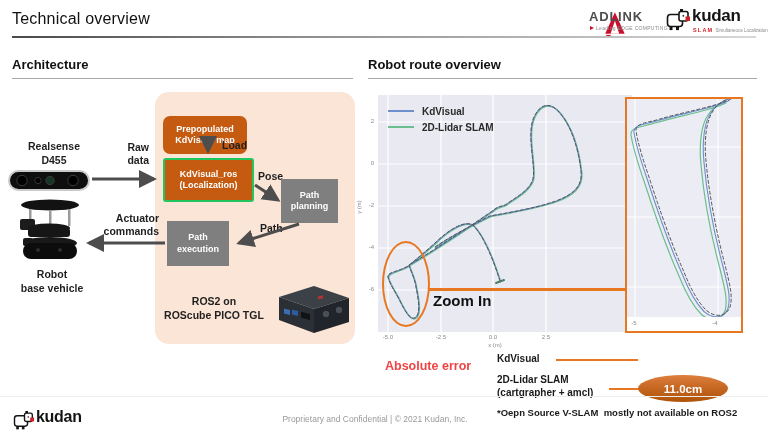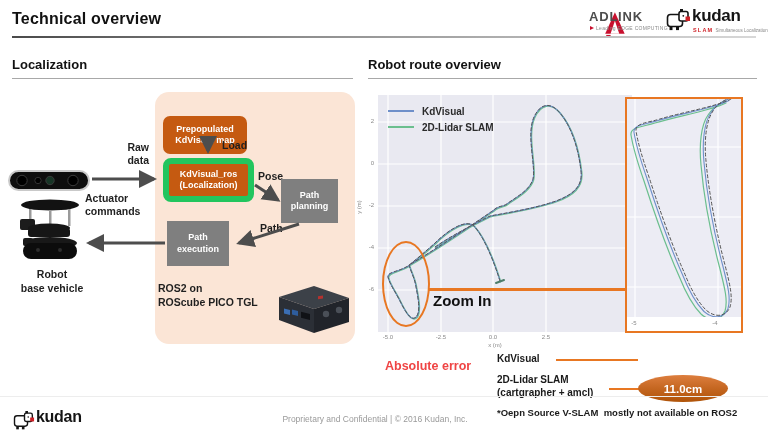--- a/index.html
+++ b/index.html
@@ -5,21 +5,21 @@
   * { margin:0; padding:0; box-sizing:border-box; }
   html,body { background:#fff; }
   #slide {
     position:relative; width:768px; height:432px; background:#ffffff;
     font-family:"Liberation Sans", sans-serif; overflow:hidden; color:#1a1a1a;
   }
   .abs { position:absolute; }
   .pre { white-space:pre-line; }
 
   
-  .title { left:12px; top:10px; font-size:16px; font-weight:bold; color:#111; letter-spacing:.2px; }
+  .title { left:12px; top:10px; font-size:16px; font-weight:normal; color:#111; letter-spacing:.2px; }
   .title-rule { left:12px; top:36px; width:744px; height:2px;
     background:linear-gradient(to right,#4a4a4a 0%,#8f8f8f 40%,#d8d8d8 100%); }
 
   .adlink { left:565px; top:9px; width:100px; height:26px; }
   .adlink-name { left:589px; top:9px; font-size:13px; font-weight:bold; color:#4d4d4d; letter-spacing:.8px; }
   .adlink-tag { left:590px; top:25px; font-size:5px; color:#8a8a8a; letter-spacing:.3px; }
   .red-tri { display:inline-block; width:0; height:0; border-top:2.5px solid transparent;
     border-bottom:2.5px solid transparent; border-left:4px solid #C8102E; margin-right:2px; }
 
   .kudan-top-icon { left:666px; top:9px; }
@@ -34,32 +34,32 @@
   .route-h { left:368px; top:57px; }
   .route-rule { left:368px; top:78px; width:389px; height:1px; background:#a8a8a8; }
 
   
   .peach-panel { left:155px; top:92px; width:200px; height:252px; background:#FBE5D6; border-radius:14px; }
   .flow-box { display:flex; align-items:center; justify-content:center; text-align:center;
     color:#fff; font-weight:bold; font-size:9px; line-height:1.25; }
   .box-orange { background:#C55A11; }
   .box-grey { background:#7F7F7F; }
   .prepop-box { left:163px; top:116px; width:84px; height:38px; border-radius:7px; }
-  .kdv-box { left:163px; top:158px; width:91px; height:44px; border:6px solid #22c55e; border-radius:8px; }
+  .kdv-box { left:163px; top:158px; width:91px; height:44px; border:2px solid #22c55e; border-radius:3px; }
   .pp-box { left:281px; top:179px; width:57px; height:44px; }
   .pe-box { left:167px; top:221px; width:62px; height:45px; }
   .flow-label { font-size:10.5px; font-weight:bold; color:#1f1f1f; }
   .load-lbl { left:222px; top:139px; }
   .pose-lbl { left:258px; top:170px; }
   .path-lbl { left:260px; top:222px; }
   .rawdata-lbl { left:97px; top:141px; width:52px; text-align:right; line-height:1.25; }
-  .actuator-lbl { left:85px; top:192px; width:74px; text-align:left; line-height:1.25; }
+  .actuator-lbl { left:85px; top:212px; width:74px; text-align:right; line-height:1.25; }
   .sensor-lbl { left:10px; top:140px; width:88px; text-align:center; line-height:1.3; }
   .robot-lbl { left:8px; top:268px; width:88px; text-align:center; line-height:1.3; }
-  .ros2-lbl { left:158px; top:282px; width:112px; text-align:left; line-height:1.3; }
+  .ros2-lbl { left:158px; top:295px; width:112px; text-align:center; line-height:1.3; }
 
   .camera { left:8px; top:170px; }
   .robot-img { left:18px; top:198px; }
   .device-img { left:270px; top:281px; }
   .arrows { left:0; top:88px; pointer-events:none; }
 
   
   .plot { left:378px; top:95px; width:254px; height:237px; background:#E9E9F1; }
   .legend { left:388px; top:103px; }
   .legend-row { display:flex; align-items:center; height:16px; }
@@ -118,37 +118,39 @@
     <rect x="13" y="2.5" width="9" height="9.5" rx="2" fill="#fff" stroke="#141414" stroke-width="1.6"></rect>
     <rect x="19.5" y="7.5" width="4.5" height="4.5" fill="#CE2026"></rect>
     <rect x="14" y="0" width="3" height="2.6" fill="#141414"></rect>
     <rect x="3.5" y="17.5" width="3" height="3.6" fill="#141414"></rect>
     <rect x="10" y="17.5" width="3" height="3.6" fill="#141414"></rect>
     <circle cx="17.3" cy="6.8" r="0.9" fill="#141414"></circle>
   </svg>
   <div class="abs kudan-top-name">kudan</div>
   <div class="abs kudan-top-tag"><span class="slam-red">SLAM</span><span>Simultaneous Localization and Mapping</span></div>
 
-  <div class="abs sec-h arch-h">Localization</div>
+  <div class="abs sec-h arch-h">Architecture</div>
   <div class="abs arch-rule"></div>
 
   <div class="abs peach-panel"></div>
 
   <div class="abs flow-box box-orange prepop-box pre">Prepopulated
 KdVisual map</div>
   <div class="abs flow-label load-lbl">Load</div>
   <div class="abs flow-box box-orange kdv-box pre">KdVisual_ros
 (Localization)</div>
   <div class="abs flow-label pose-lbl">Pose</div>
   <div class="abs flow-box box-grey pp-box pre">Path
 planning</div>
   <div class="abs flow-label path-lbl">Path</div>
   <div class="abs flow-box box-grey pe-box pre">Path
 execution</div>
 
+  <div class="abs flow-label sensor-lbl pre">Realsense
+D455</div>
   <div class="abs flow-label rawdata-lbl pre">Raw
 data</div>
   <div class="abs flow-label actuator-lbl pre">Actuator
 commands</div>
   <div class="abs flow-label robot-lbl pre">Robot
 base vehicle</div>
   <div class="abs flow-label ros2-lbl pre">ROS2 on
 ROScube PICO TGL</div>
 
   <svg class="abs camera" width="82" height="21" viewBox="0 0 82 21">
@@ -298,15 +300,15 @@
   <svg class="abs kudan-bot-icon" width="23" height="20" viewBox="0 0 26 23">
     <rect x="1.5" y="5.5" width="15" height="12" rx="3" fill="#fff" stroke="#141414" stroke-width="1.6"></rect>
     <rect x="13" y="2.5" width="9" height="9.5" rx="2" fill="#fff" stroke="#141414" stroke-width="1.6"></rect>
     <rect x="19.5" y="7.5" width="4.5" height="4.5" fill="#CE2026"></rect>
     <rect x="14" y="0" width="3" height="2.6" fill="#141414"></rect>
     <rect x="3.5" y="17.5" width="3" height="3.6" fill="#141414"></rect>
     <rect x="10" y="17.5" width="3" height="3.6" fill="#141414"></rect>
     <circle cx="17.3" cy="6.8" r="0.9" fill="#141414"></circle>
   </svg>
   <div class="abs kudan-bot-name">kudan</div>
-  <div class="abs footer-text">Proprietary and Confidential | © 2016 Kudan, Inc.</div>
+  <div class="abs footer-text">Proprietary and Confidential | © 2021 Kudan, Inc.</div>
 
 </div>
 
 </body></html>

